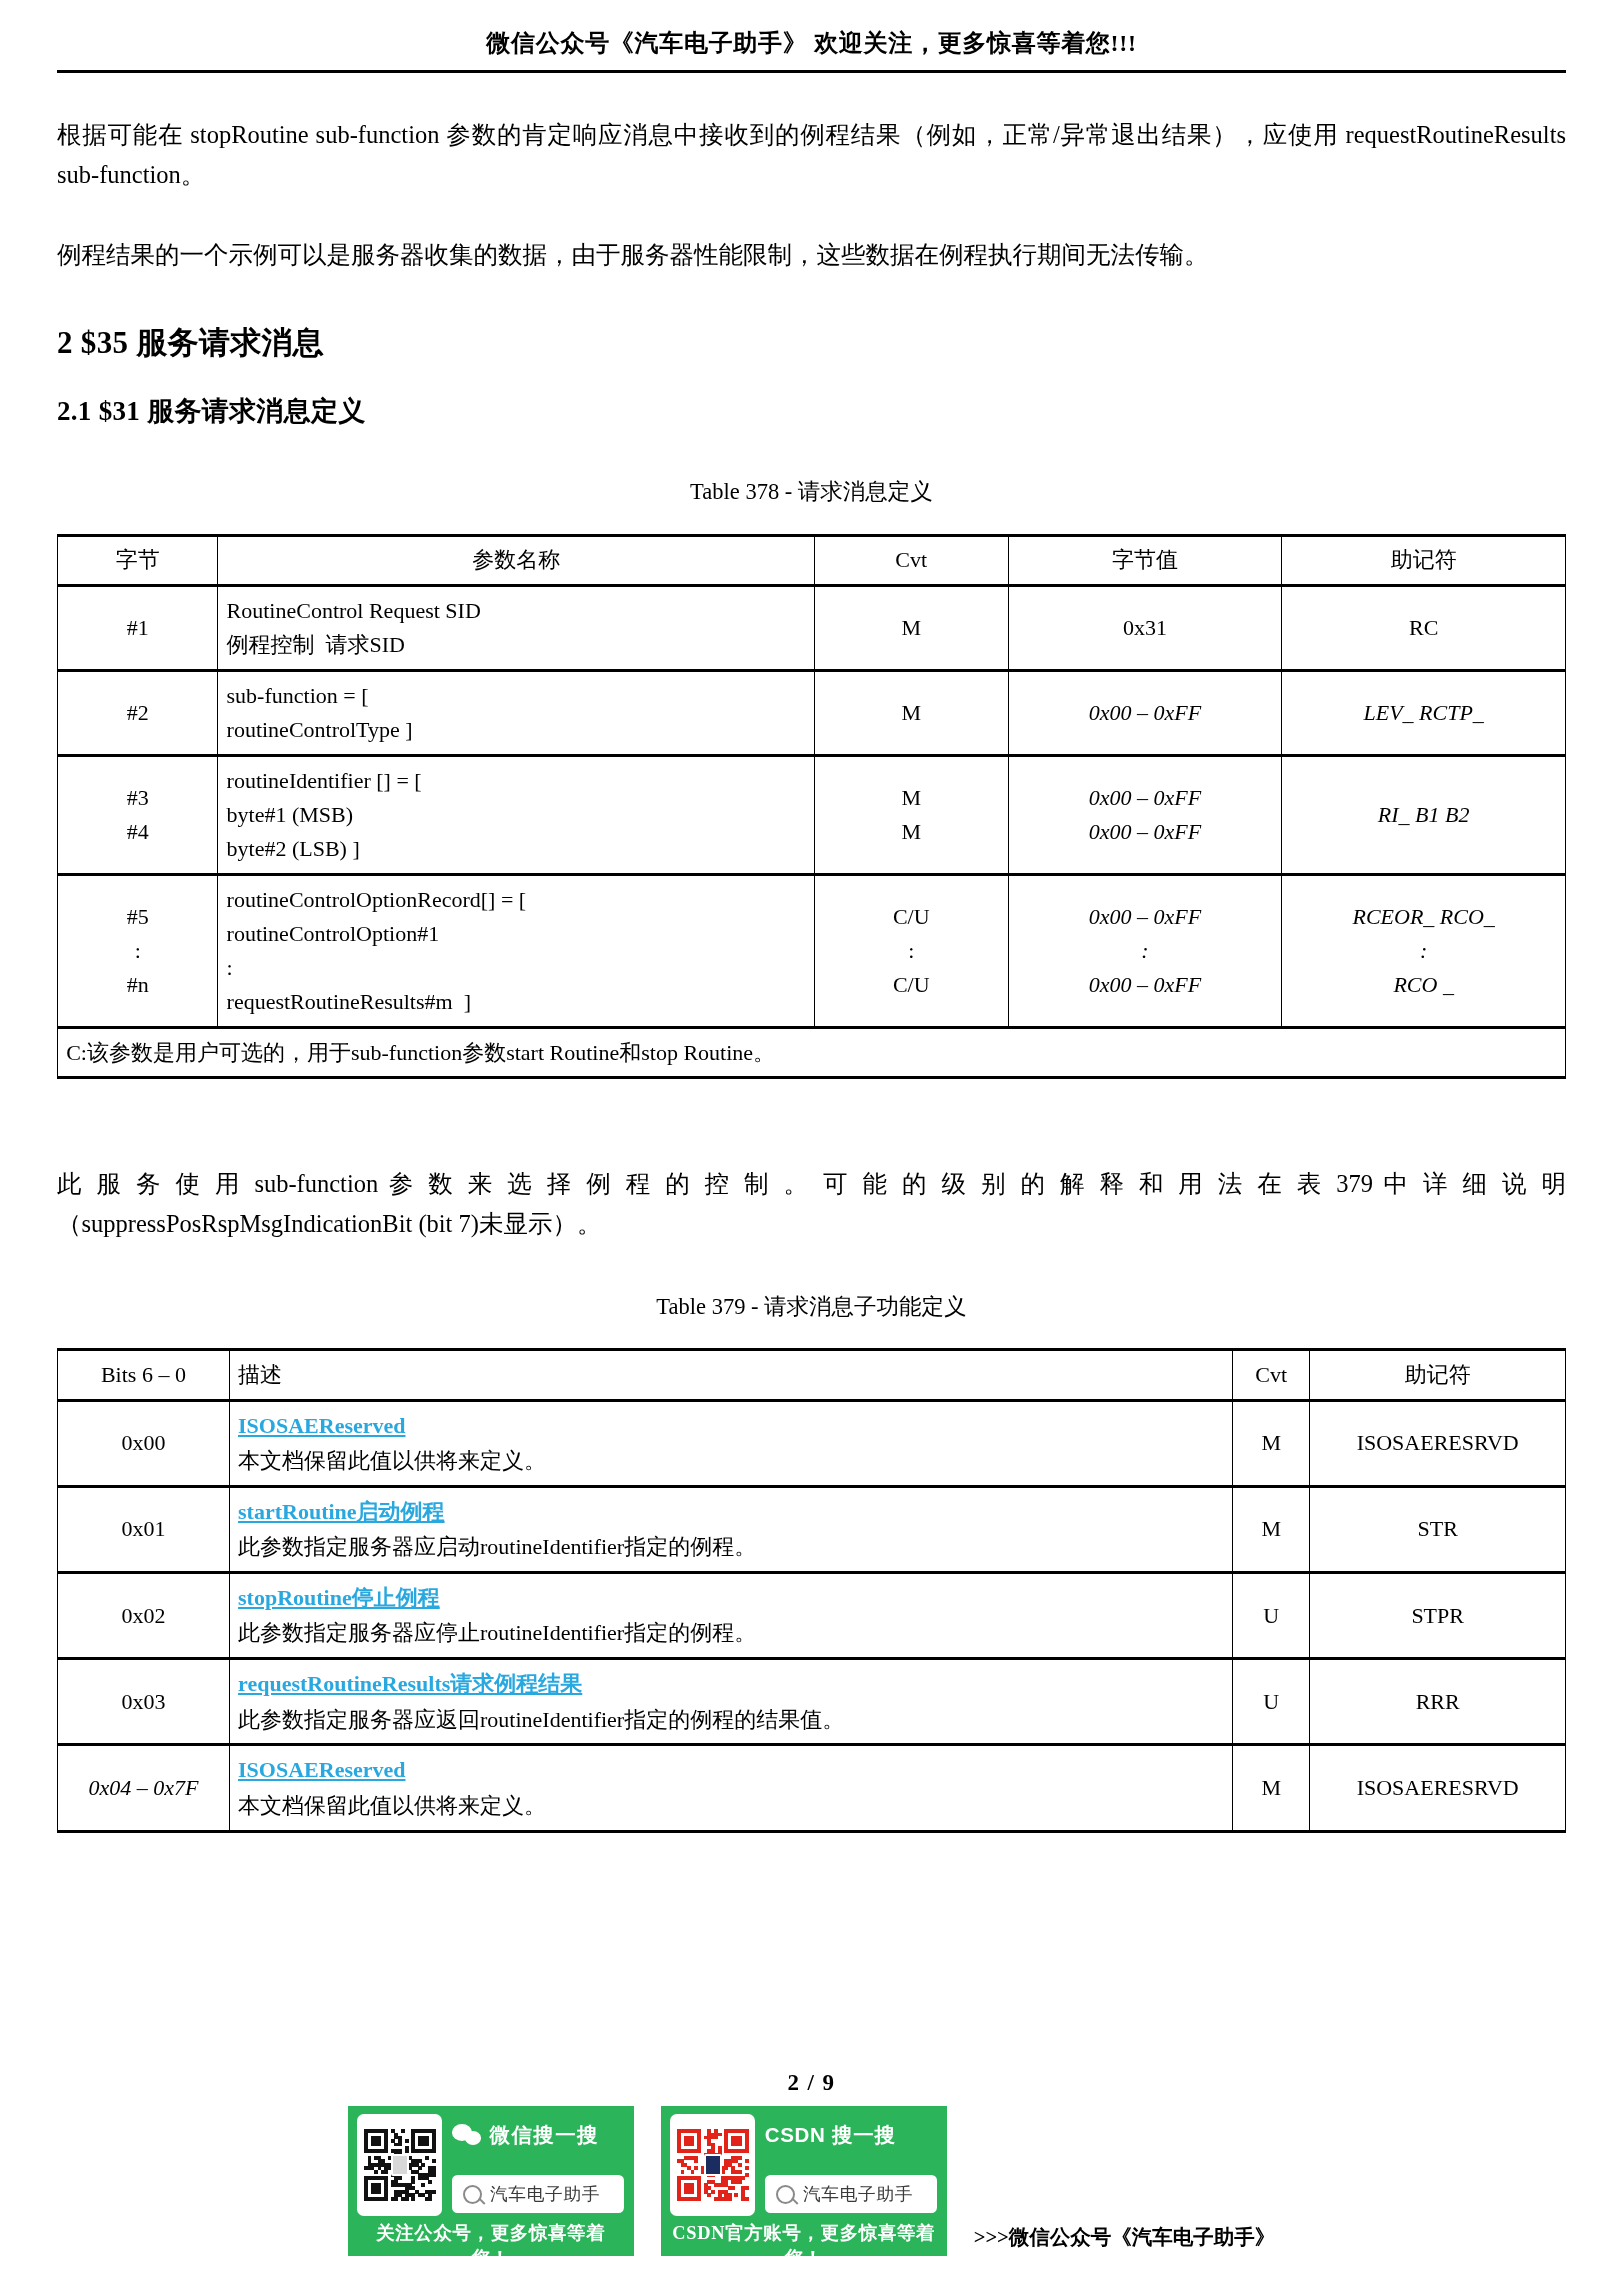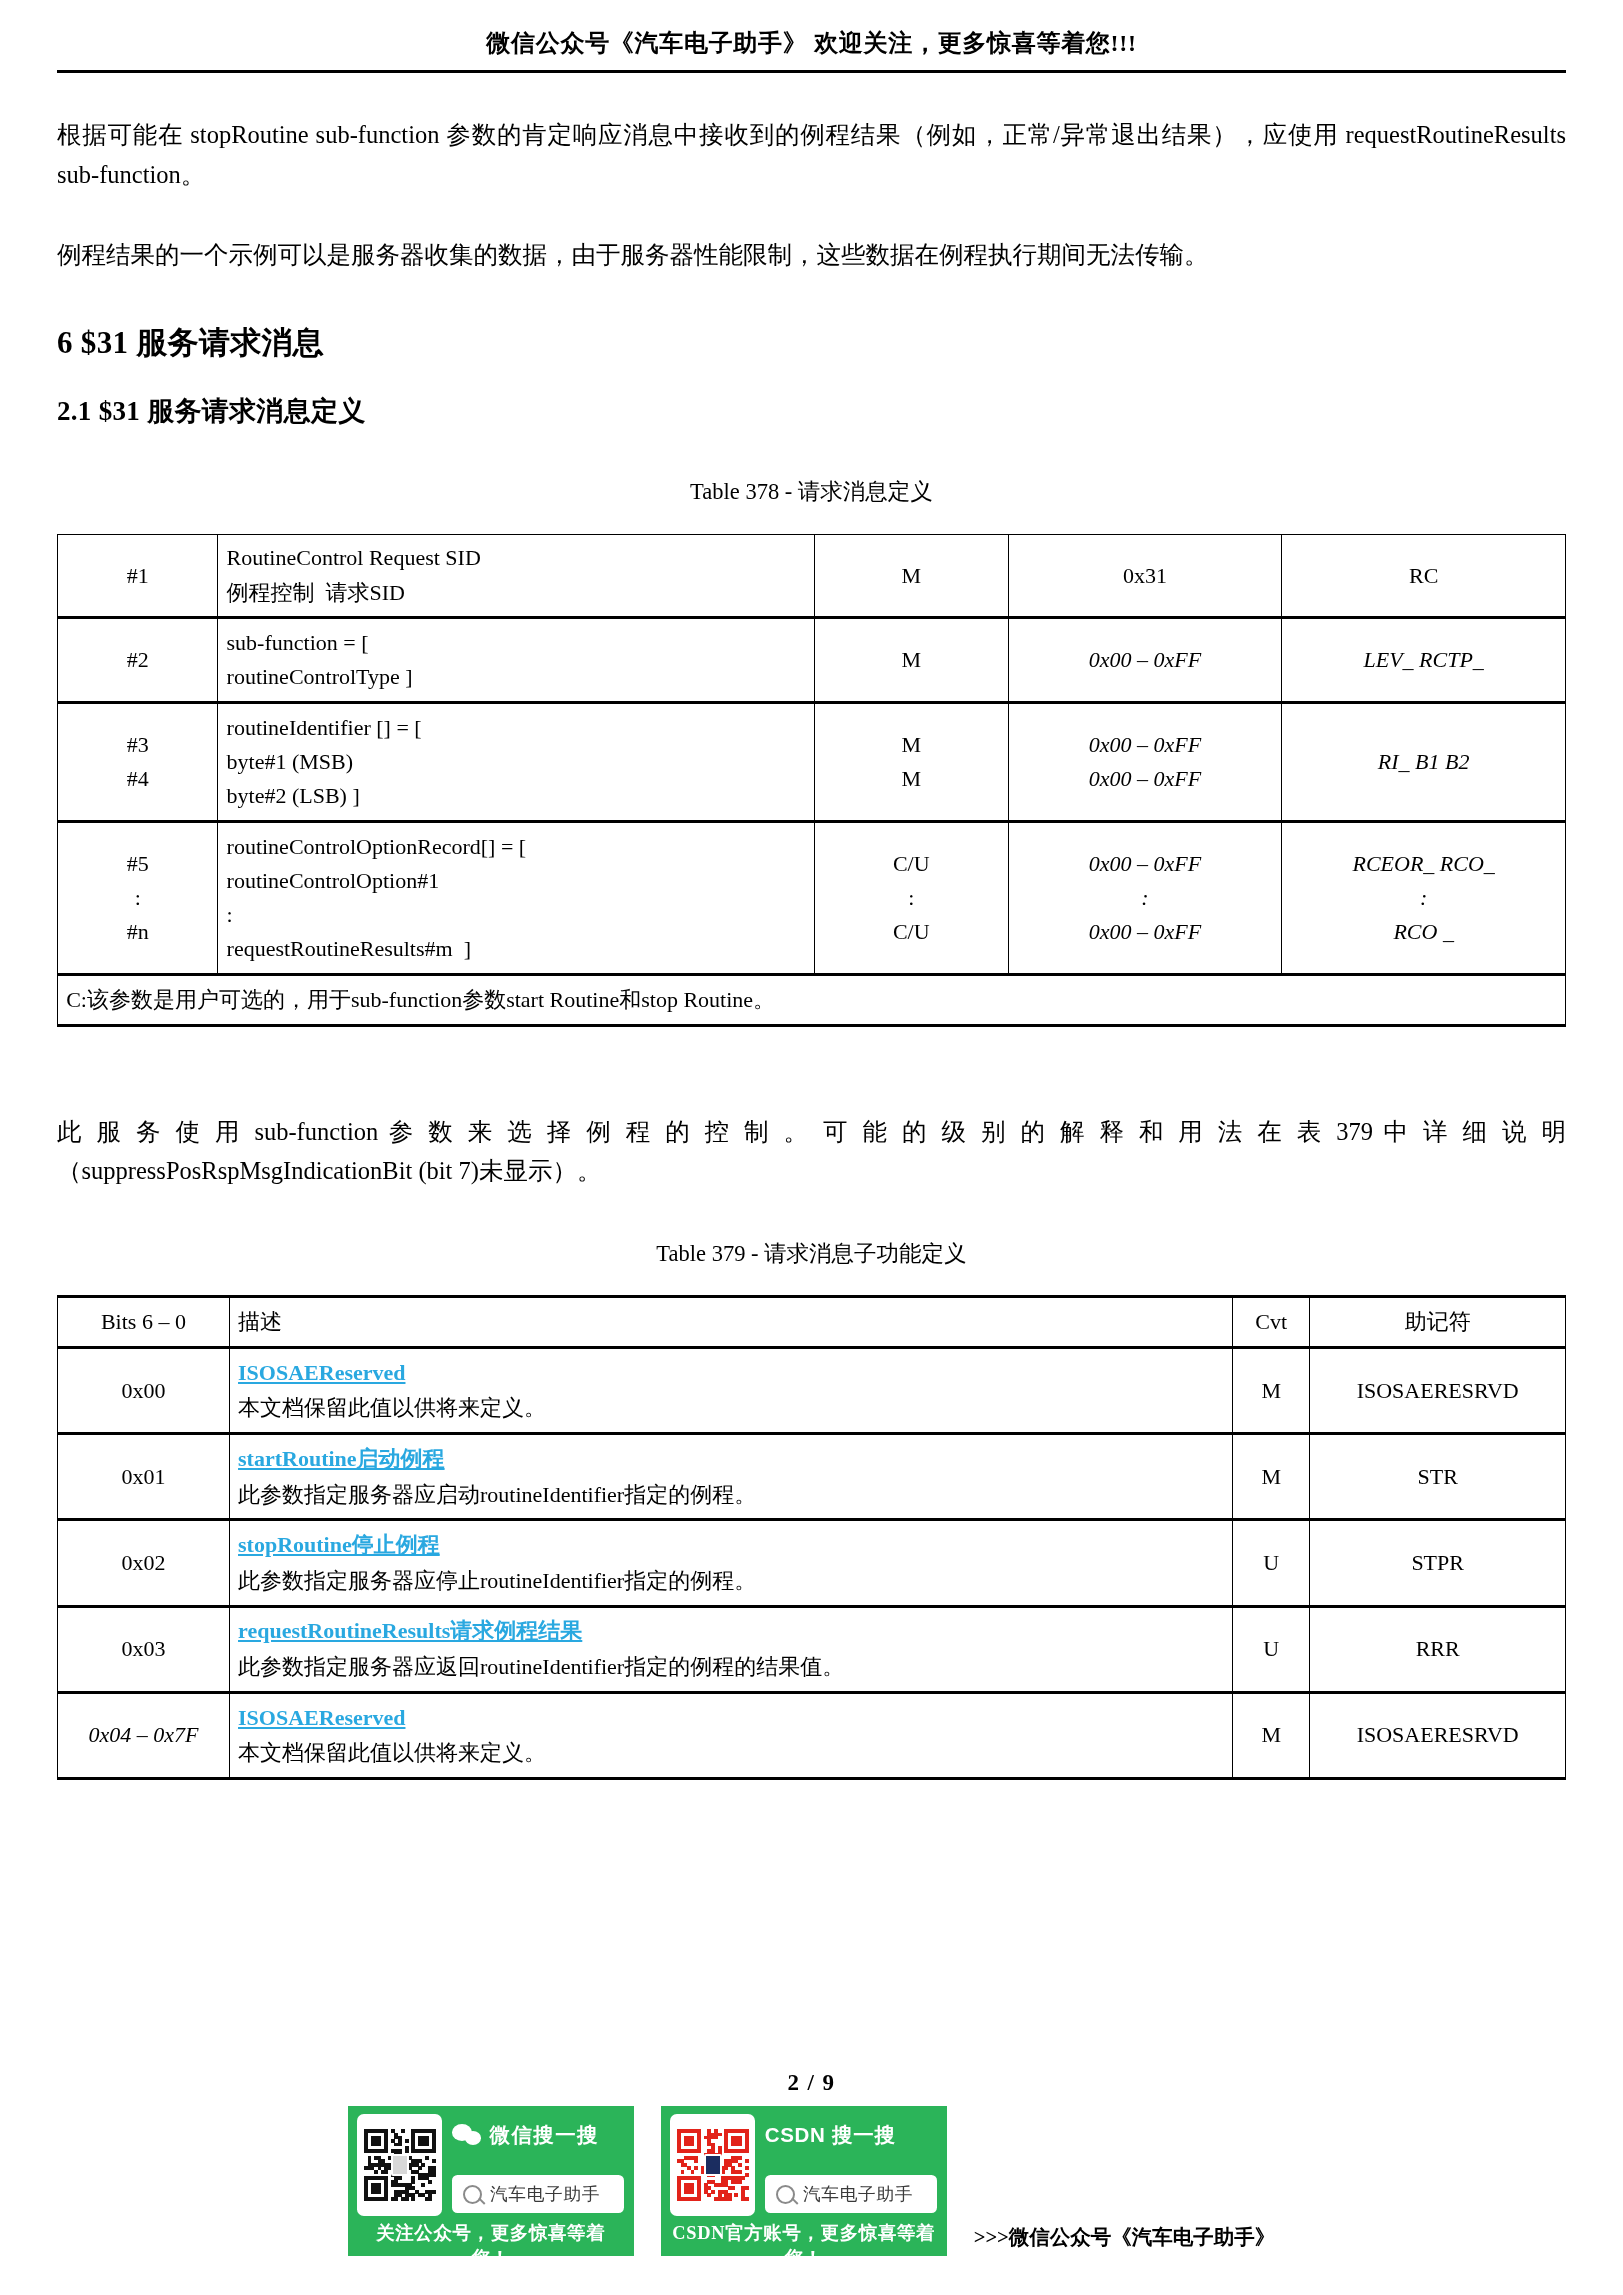--- a/index.html
+++ b/index.html
@@ -294,38 +294,45 @@
 
   <div class="content">
 
     <div class="gap-1"></div>
     <p class="body">根据可能在 stopRoutine   sub-function 参数的肯定响应消息中接收到的例程结果（例如，正常/异常退出结果），应使用 requestRoutineResults sub-function。</p>
 
     <div class="gap-2"></div>
     <p class="body">例程结果的一个示例可以是服务器收集的数据，由于服务器性能限制，这些数据在例程执行期间无法传输。</p>
 
     <div class="gap-5"></div>
-    <h1 class="sec">6 $31 服务请求消息</h1>
+    <h1 class="sec">2 $35 服务请求消息</h1>
 
     <div class="gap-6"></div>
     <h2 class="sec">2.1 $31 服务请求消息定义</h2>
 
     <div class="gap-5"></div>
     <div class="table-caption">Table 378 -  请求消息定义</div>
     <div class="gap-4"></div>
 
     <table class="doc t378">
       <colgroup>
         <col class="c1">
           <col class="c2">
           <col class="c3">
           <col class="c4">
           <col class="c5">
       </colgroup>
       <tbody>
+        <tr class="thick-top thick-bot">
+          <th class="ctr">字节</th>
+          <th class="ctr">参数名称</th>
+          <th class="ctr bold">Cvt</th>
+          <th class="ctr">字节值</th>
+          <th class="ctr">助记符</th>
+        </tr>
 
         <tr class="thick-bot">
           <td class="ctr">#1</td>
           <td class="lft cell-lines">
             <div>RoutineControl Request SID</div>
             <div>例程控制  请求SID</div>
           </td>
           <td class="ctr">M</td>
           <td class="ctr">0x31</td>
           <td class="ctr">RC</td>

